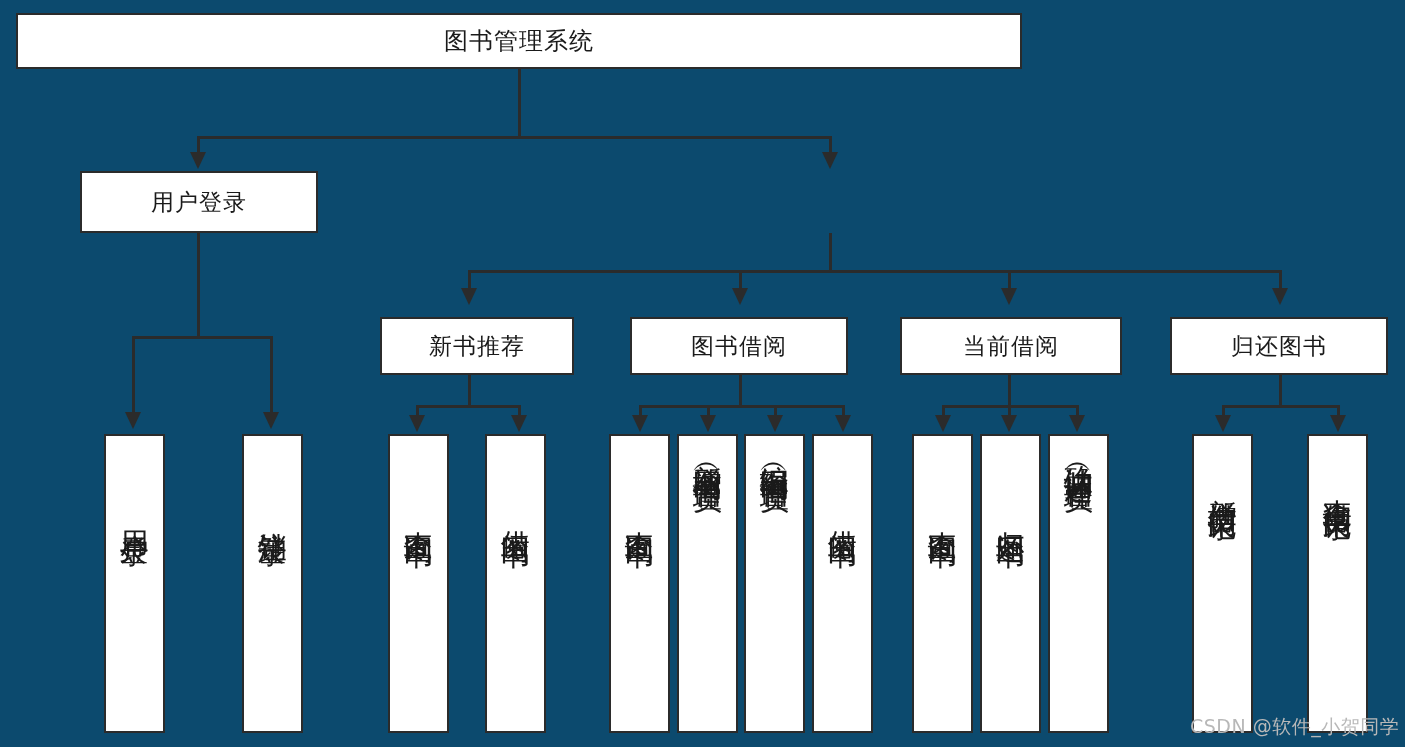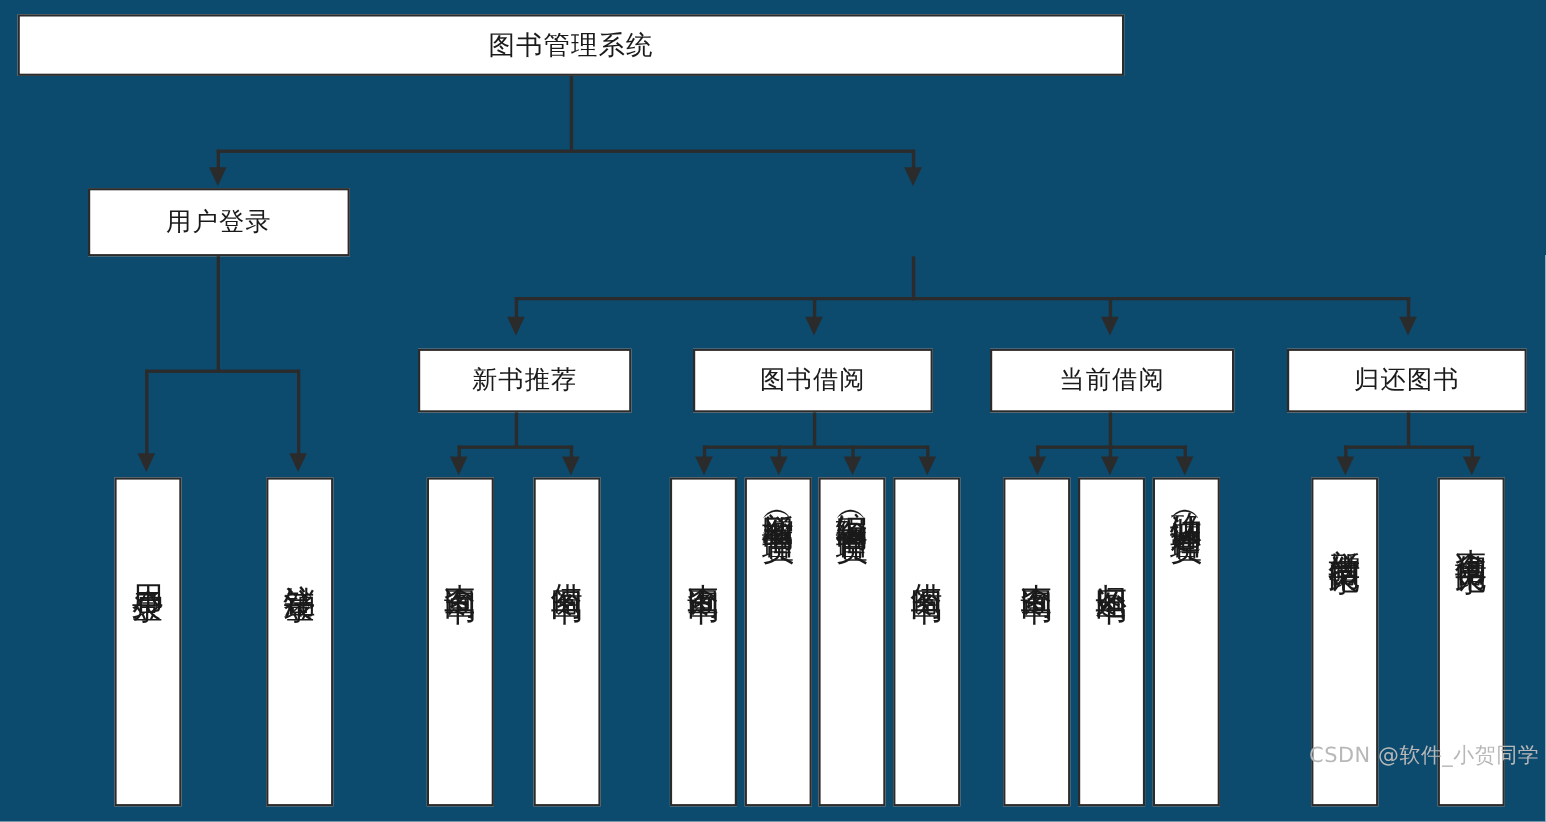--- a/index.html
+++ b/index.html
@@ -210,15 +210,15 @@
   <div class="conn vline" style="left:1337px; top:405px; height:14px;"></div>
   <div class="arrow" style="left:1330px; top:415px;"></div>
 
   <div class="node v" style="left:1192px; top:434px; width:61px; height:299px;">
     <span class="label" style="margin-top:40px;">新增借阅记录</span>
   </div>
   <div class="node v" style="left:1307px; top:434px; width:61px; height:299px;">
     <span class="label" style="margin-top:40px;">查询借阅记录</span>
   </div>
 
-  <div class="watermark" style="left:1190px; top:674px;">CSDN @软件_小贺同学</div>
+  <div class="watermark" style="left:1190px; top:714px;">CSDN @软件_小贺同学</div>
 
 </div>
 
 </body></html>

